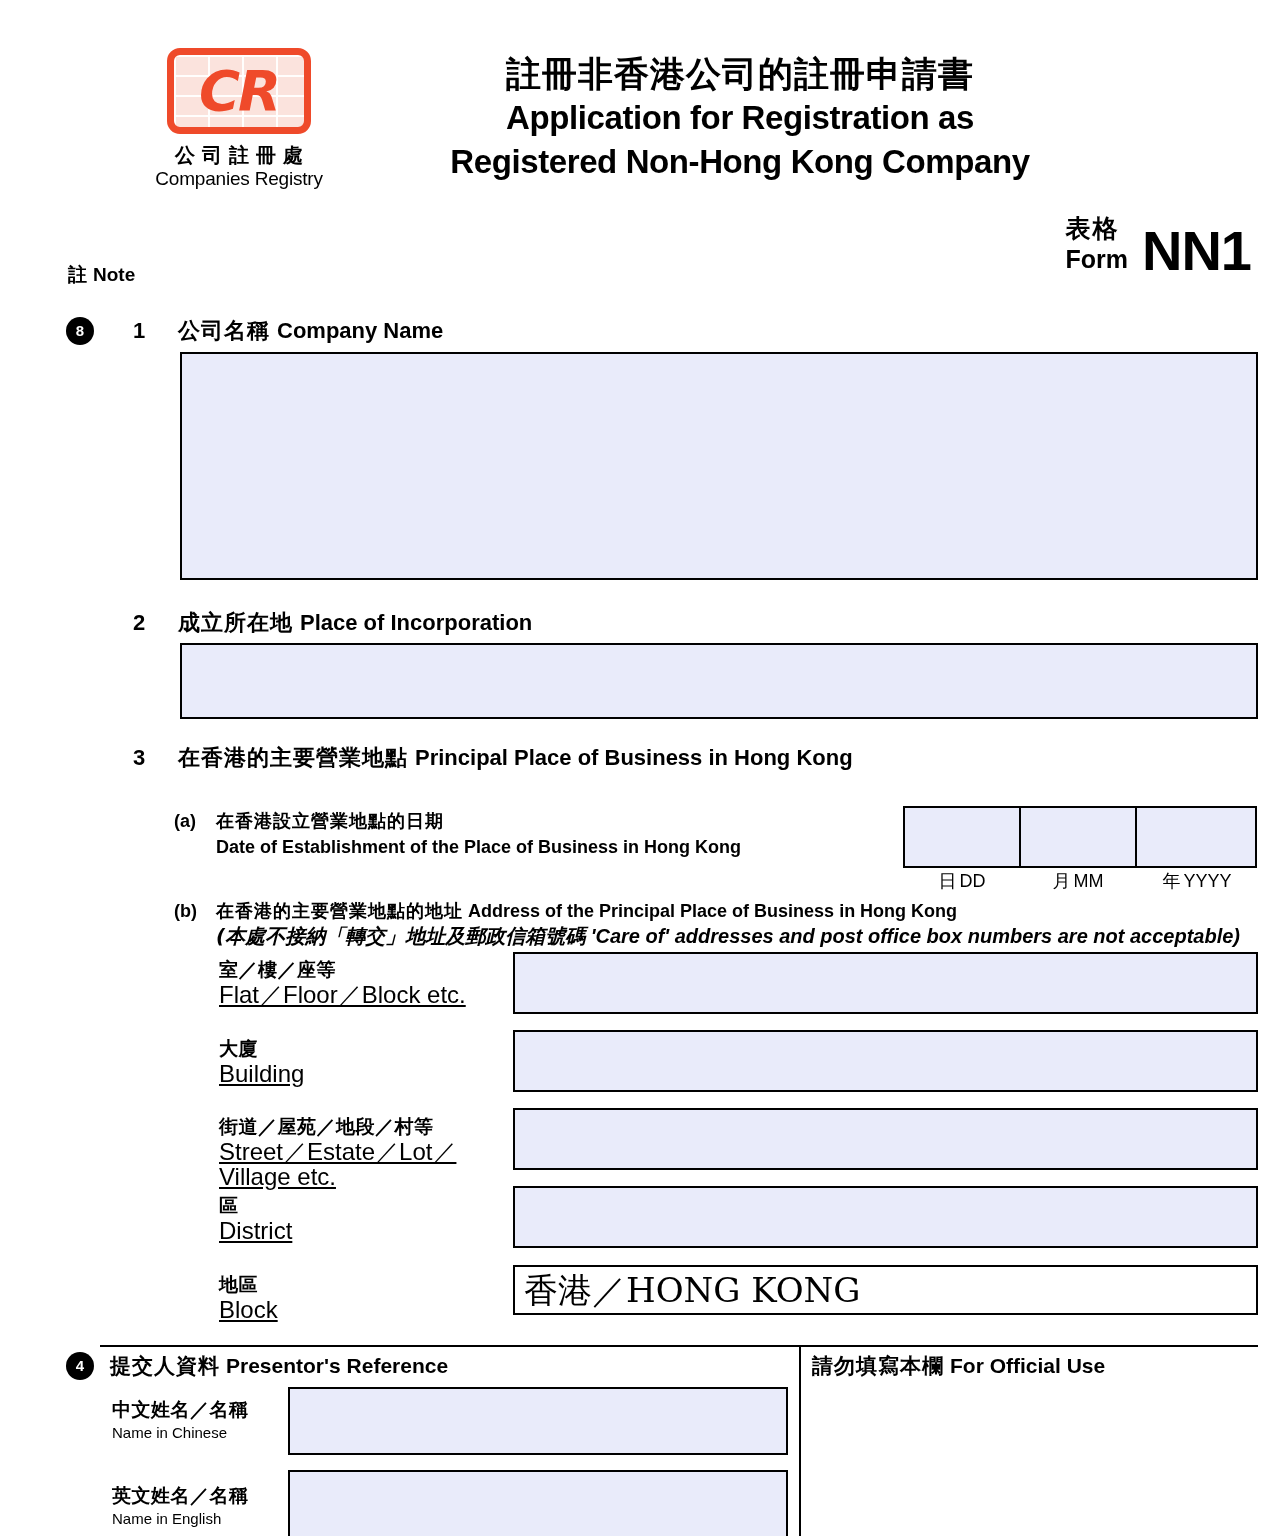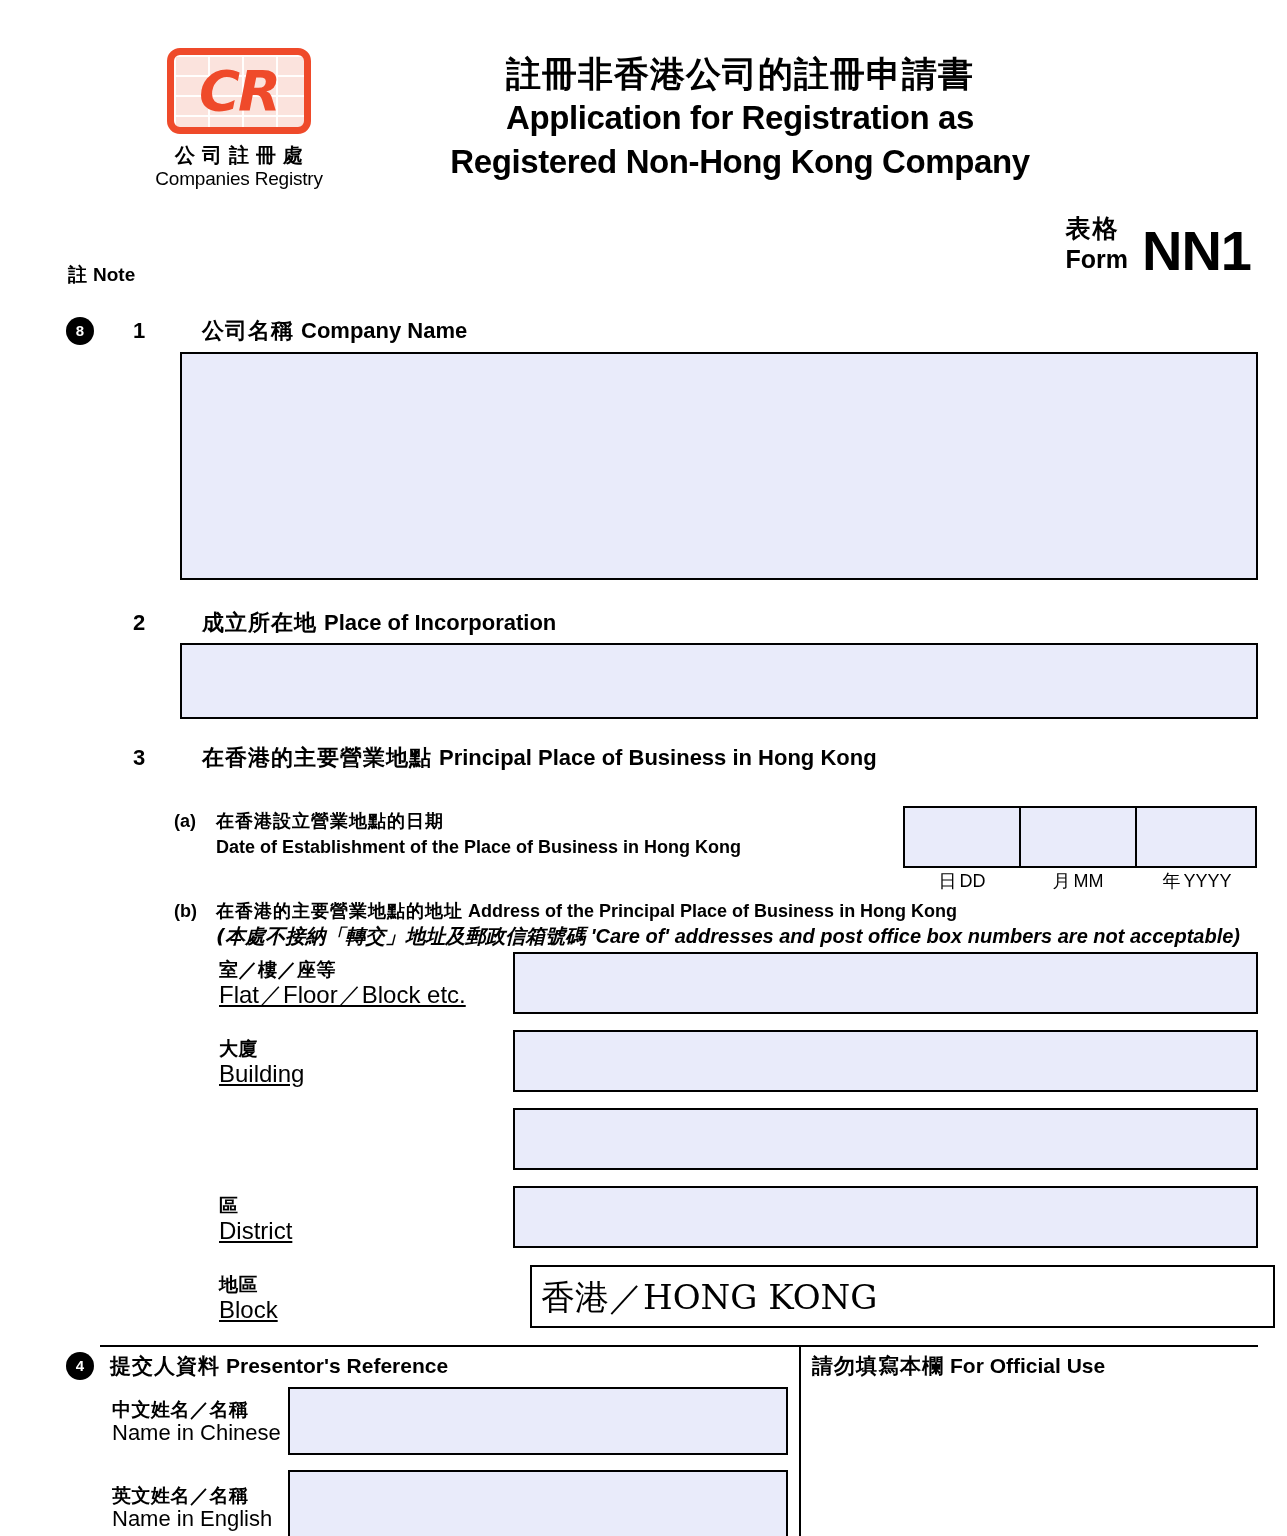--- a/index.html
+++ b/index.html
@@ -174,21 +174,20 @@
     position: absolute;
     font-size: 22px;
     font-weight: bold;
     line-height: 28px;
     white-space: nowrap;
   }
   .sec-head .cn {
     font-family: Liberation Serif, serif;
     letter-spacing: 1px;
     margin-right: 7px;
-    margin-left: 24px;
   }
 
   
   .field {
     position: absolute;
     box-sizing: border-box;
     border: 2px solid #000000;
     background: #e9ebfa;
   }
   .field.white {
@@ -330,21 +329,21 @@
   }
   .pres-label .cn {
     display: block;
     font-family: "DejaVu Sans", sans-serif;
     font-size: 19px;
     font-weight: bold;
     letter-spacing: 0.5px;
   }
   .pres-label .en {
     display: block;
-    font-size: 22px;
+    font-size: 15px;
     font-weight: normal;
   }
 </style>
 </head>
 <body>
 
 <div class="page">
 
   <div class="header">
 
@@ -427,33 +426,37 @@
     <span class="en">Flat／Floor／Block etc.</span>
   </div>
   <div class="field" style="left:513px; top:952px; width:745px; height:62px;"></div>
 
   <div class="addr-label" style="top:1036px;">
     <span class="cn">大廈</span>
     <span class="en">Building</span>
   </div>
   <div class="field" style="left:513px; top:1030px; width:745px; height:62px;"></div>
 
+  <div class="addr-label" style="top:1114px; width:300px;">
+    <span class="cn">街道／屋苑／地段／村等</span>
+    <span class="en">Street／Estate／Lot／Village etc.</span>
+  </div>
   <div class="field" style="left:513px; top:1108px; width:745px; height:62px;"></div>
 
   <div class="addr-label" style="top:1193px;">
     <span class="cn">區</span>
     <span class="en">District</span>
   </div>
   <div class="field" style="left:513px; top:1186px; width:745px; height:62px;"></div>
 
   <div class="addr-label" style="top:1272px;">
     <span class="cn">地區</span>
     <span class="en">Block</span>
   </div>
-  <div class="field white" style="left:530px; top:1265px; width:745px; height:63px;">
+  <div class="field white" style="left:513px; top:1265px; width:745px; height:50px;">
     <span class="field-filled-text">香港／HONG KONG</span>
   </div>
 
   <div class="bottom-rule"></div>
   <div class="bottom-vrule"></div>
 
   <div class="badge" style="left:66px; top:1352px;">4</div>
   <div class="bottom-head" style="left:110px; top:1352px;">
     <span class="cn">提交人資料</span><span>Presentor's Reference</span>
   </div>

